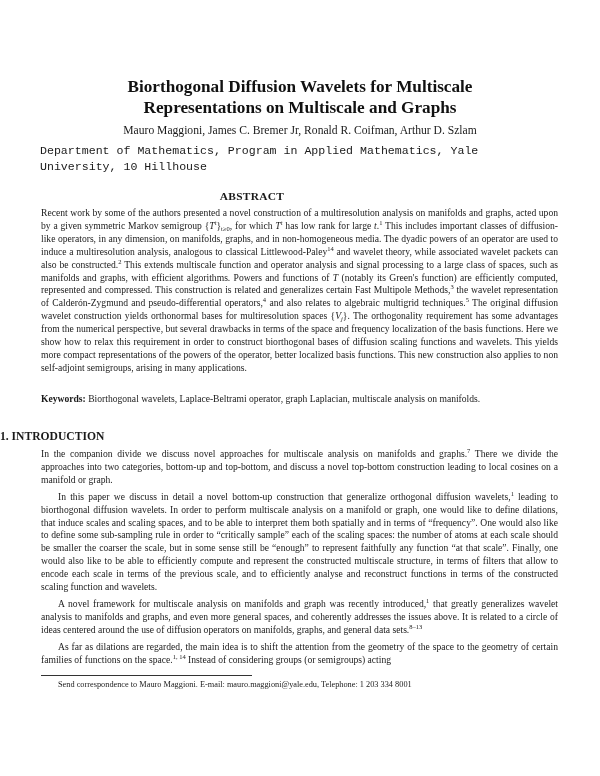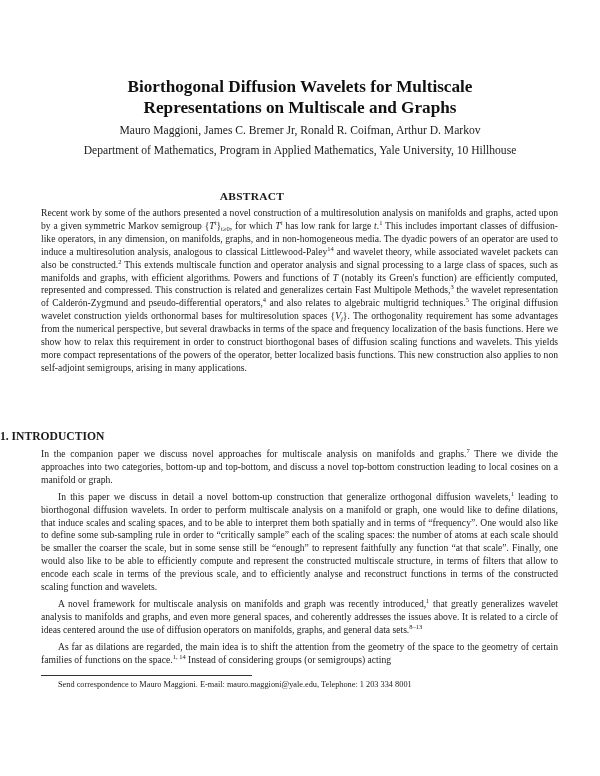--- a/index.html
+++ b/index.html
@@ -14,22 +14,22 @@
     text-align: center; font-weight: bold; font-size: 17.2px; line-height: 21px;
     font-family: "Liberation Serif", serif; color: #111;
   }
   .authors {
     position: absolute; left: 0; width: 600px; top: 124px;
     text-align: center; font-size: 11.6px; line-height: 14px;
     font-family: "Liberation Serif", serif;
   }
   .affil {
     position: absolute; left: 40px; width: 520px; top: 143px;
-    text-align: center; font-size: 11.6px; line-height: 16px;
-    font-family: Liberation Serif, serif;
+    text-align: left; font-size: 11.6px; line-height: 16px;
+    font-family: Liberation Mono, monospace;
   }
   .abstract-heading {
     position: absolute; left: 0; width: 504px; top: 190px;
     text-align: center; font-weight: bold; font-size: 11.4px; letter-spacing: 0.3px;
     font-family: "Liberation Serif", serif;
   }
   .body-text {
     position: absolute; left: 41px; width: 517px;
     font-family: "Liberation Serif", serif; font-size: 9.6px; line-height: 12.9px;
     text-align: justify; color: #1a1a1a;
@@ -60,35 +60,36 @@
 </head>
 <body>
 
 <div class="page">
 
   <div class="title">
     <div>Biorthogonal Diffusion Wavelets for Multiscale</div>
     <div>Representations on Multiscale and Graphs</div>
   </div>
 
-  <div class="authors">Mauro Maggioni, James C. Bremer Jr, Ronald R. Coifman, Arthur D. Markov</div>
+  <div class="authors">Mauro Maggioni, James C. Bremer Jr, Ronald R. Coifman, Arthur D. Szlam</div>
 
   <div class="affil">
     <div>Department of Mathematics, Program in Applied Mathematics, Yale University, 10 Hillhouse</div>
   </div>
 
   <div class="abstract-heading">ABSTRACT</div>
 
   <div class="body-text abstract-body"><span>Recent work by some of the authors presented a novel construction of a multiresolution analysis on manifolds and graphs, acted upon by a given symmetric Markov semigroup {</span><span class="math">T</span><sup class="math">t</sup>}<sub>t≥0</sub><span>, for which </span><span class="math">T</span><sup class="math">t</sup><span> has low rank for large </span><span class="math">t</span>.<sup>1</sup><span> This includes important classes of diffusion-like operators, in any dimension, on manifolds, graphs, and in non-homogeneous media. The dyadic powers of an operator are used to induce a multiresolution analysis, analogous to classical Littlewood-Paley</span><sup>14</sup><span> and wavelet theory, while associated wavelet packets can also be constructed.</span><sup>2</sup><span> This extends multiscale function and operator analysis and signal processing to a large class of spaces, such as manifolds and graphs, with efficient algorithms. Powers and functions of </span><span class="math">T</span><span> (notably its Green's function) are efficiently computed, represented and compressed. This construction is related and generalizes certain Fast Multipole Methods,</span><sup>3</sup><span> the wavelet representation of Calderón-Zygmund and pseudo-differential operators,</span><sup>4</sup><span> and also relates to algebraic multigrid techniques.</span><sup>5</sup><span> The original diffusion wavelet construction yields orthonormal bases for multiresolution spaces {</span><span class="math">V</span><sub class="math">j</sub><span>}. The orthogonality requirement has some advantages from the numerical perspective, but several drawbacks in terms of the space and frequency localization of the basis functions. Here we show how to relax this requirement in order to construct biorthogonal bases of diffusion scaling functions and wavelets. This yields more compact representations of the powers of the operator, better localized basis functions. This new construction also applies to non self-adjoint semigroups, arising in many applications.</span></div>
 
+  <div class="body-text keywords"><span class="kw-label">Keywords:</span><span> Biorthogonal wavelets, Laplace-Beltrami operator, graph Laplacian, multiscale analysis on manifolds.</span></div>
 
   <div class="section-heading">1. INTRODUCTION</div>
 
   <div class="body-text intro">
-    <p><span>In the companion paper we discuss novel approaches for multiscale analysis on manifolds and graphs.</span><sup>7</sup><span> There we divide the approaches into two categories, bottom-up and top-bottom, and discuss a novel top-bottom construction leading to local cosines on a manifold or graph.</span></p>
+    <p><span>In the companion divide we discuss novel approaches for multiscale analysis on manifolds and graphs.</span><sup>7</sup><span> There we divide the approaches into two categories, bottom-up and top-bottom, and discuss a novel top-bottom construction leading to local cosines on a manifold or graph.</span></p>
     <p class="indent"><span>In this paper we discuss in detail a novel bottom-up construction that generalize orthogonal diffusion wavelets,</span><sup>1</sup><span> leading to biorthogonal diffusion wavelets. In order to perform multiscale analysis on a manifold or graph, one would like to define dilations, that induce scales and scaling spaces, and to be able to interpret them both spatially and in terms of “frequency”. One would also like to define some sub-sampling rule in order to “critically sample” each of the scaling spaces: the number of atoms at each scale should be smaller the coarser the scale, but in some sense still be “enough” to represent faithfully any function “at that scale”. Finally, one would also like to be able to efficiently compute and represent the constructed multiscale structure, in terms of filters that allow to encode each scale in terms of the previous scale, and to efficiently analyse and reconstruct functions in terms of the constructed scaling function and wavelets.</span></p>
     <p class="indent"><span>A novel framework for multiscale analysis on manifolds and graph was recently introduced,</span><sup>1</sup><span> that greatly generalizes wavelet analysis to manifolds and graphs, and even more general spaces, and coherently addresses the issues above. It is related to a circle of ideas centered around the use of diffusion operators on manifolds, graphs, and general data sets.</span><sup>8–13</sup></p>
     <p class="indent"><span>As far as dilations are regarded, the main idea is to shift the attention from the geometry of the space to the geometry of certain families of functions on the space.</span><sup>1, 14</sup><span> Instead of considering groups (or semigroups) acting</span></p>
   </div>
 
   <div class="footnote-rule"></div>
   <div class="footnote">Send correspondence to Mauro Maggioni. E-mail: mauro.maggioni@yale.edu, Telephone: 1 203 334 8001</div>
 
 </div>
 

